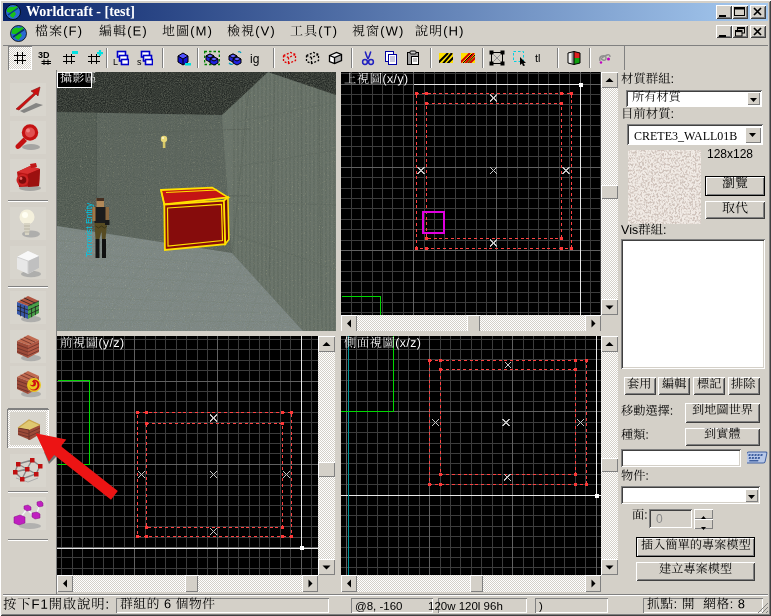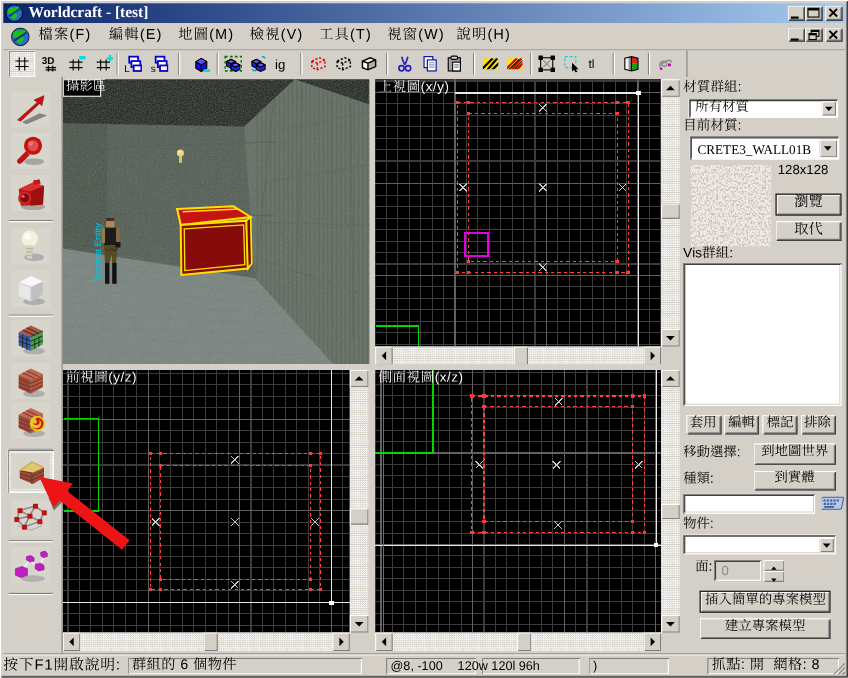--- a/index.html
+++ b/index.html
@@ -863,23 +863,23 @@
 <svg style="position:absolute;left:120.0px;top:597.8px;overflow:visible" width="98" height="17" fill="#000">
     <use href="#g35" transform="translate(0.0,10.2) scale(0.01280,-0.01280)"></use>
     <use href="#g36" transform="translate(13.3,10.2) scale(0.01280,-0.01280)"></use>
     <use href="#g70" transform="translate(26.6,10.2) scale(0.01280,-0.01280)"></use>
     <use href="#g81" transform="translate(44.0,10.2) scale(0.01280,-0.01280)"></use>
     <use href="#g82" transform="translate(55.6,10.2) scale(0.01280,-0.01280)"></use>
     <use href="#g64" transform="translate(68.9,10.2) scale(0.01280,-0.01280)"></use>
     <use href="#g65" transform="translate(82.2,10.2) scale(0.01280,-0.01280)"></use>
   </svg>
 <div style="position:absolute;left:351px;top:597.5px;width:82px;height:15.5px;box-shadow:inset 1px 1px 0 #808080,inset -1px -1px 0 #fff"></div>
-<div style="position:absolute;left:355px;top:600px;width:78px;height:13px;color:#000;font:11.5px Liberation Sans,sans-serif;white-space:nowrap;overflow:hidden">@8, -100</div>
+<div style="position:absolute;left:355px;top:600px;width:78px;height:13px;color:#000;font:11.5px Liberation Sans,sans-serif;white-space:nowrap;overflow:hidden">@8, -160</div>
 <div style="position:absolute;left:438px;top:597.5px;width:89px;height:15.5px;box-shadow:inset 1px 1px 0 #808080,inset -1px -1px 0 #fff"></div>
-<div style="position:absolute;left:416px;top:600px;width:85px;height:13px;color:#000;font:11.5px Liberation Sans,sans-serif;white-space:nowrap;overflow:hidden">120w 120l 96h</div>
+<div style="position:absolute;left:428px;top:600px;width:85px;height:13px;color:#000;font:11.5px Liberation Sans,sans-serif;white-space:nowrap;overflow:hidden">120w 120l 96h</div>
 <div style="position:absolute;left:535px;top:597.5px;width:73px;height:15.5px;box-shadow:inset 1px 1px 0 #808080,inset -1px -1px 0 #fff"></div>
 <div style="position:absolute;left:539px;top:600px;width:69px;height:13px;color:#000;font:11.5px Liberation Sans,sans-serif;white-space:nowrap;overflow:hidden">)</div>
 <div style="position:absolute;left:643px;top:597.5px;width:120px;height:15.5px;box-shadow:inset 1px 1px 0 #808080,inset -1px -1px 0 #fff"></div>
 <svg style="position:absolute;left:647.0px;top:597.8px;overflow:visible" width="100" height="17" fill="#000">
     <use href="#g83" transform="translate(0.0,10.2) scale(0.01280,-0.01280)"></use>
     <use href="#g84" transform="translate(13.3,10.2) scale(0.01280,-0.01280)"></use>
     <use href="#g37" transform="translate(26.6,10.2) scale(0.01280,-0.01280)"></use>
     <use href="#g79" transform="translate(34.7,10.2) scale(0.01280,-0.01280)"></use>
     <use href="#g85" transform="translate(56.1,10.2) scale(0.01280,-0.01280)"></use>
     <use href="#g86" transform="translate(69.4,10.2) scale(0.01280,-0.01280)"></use>

